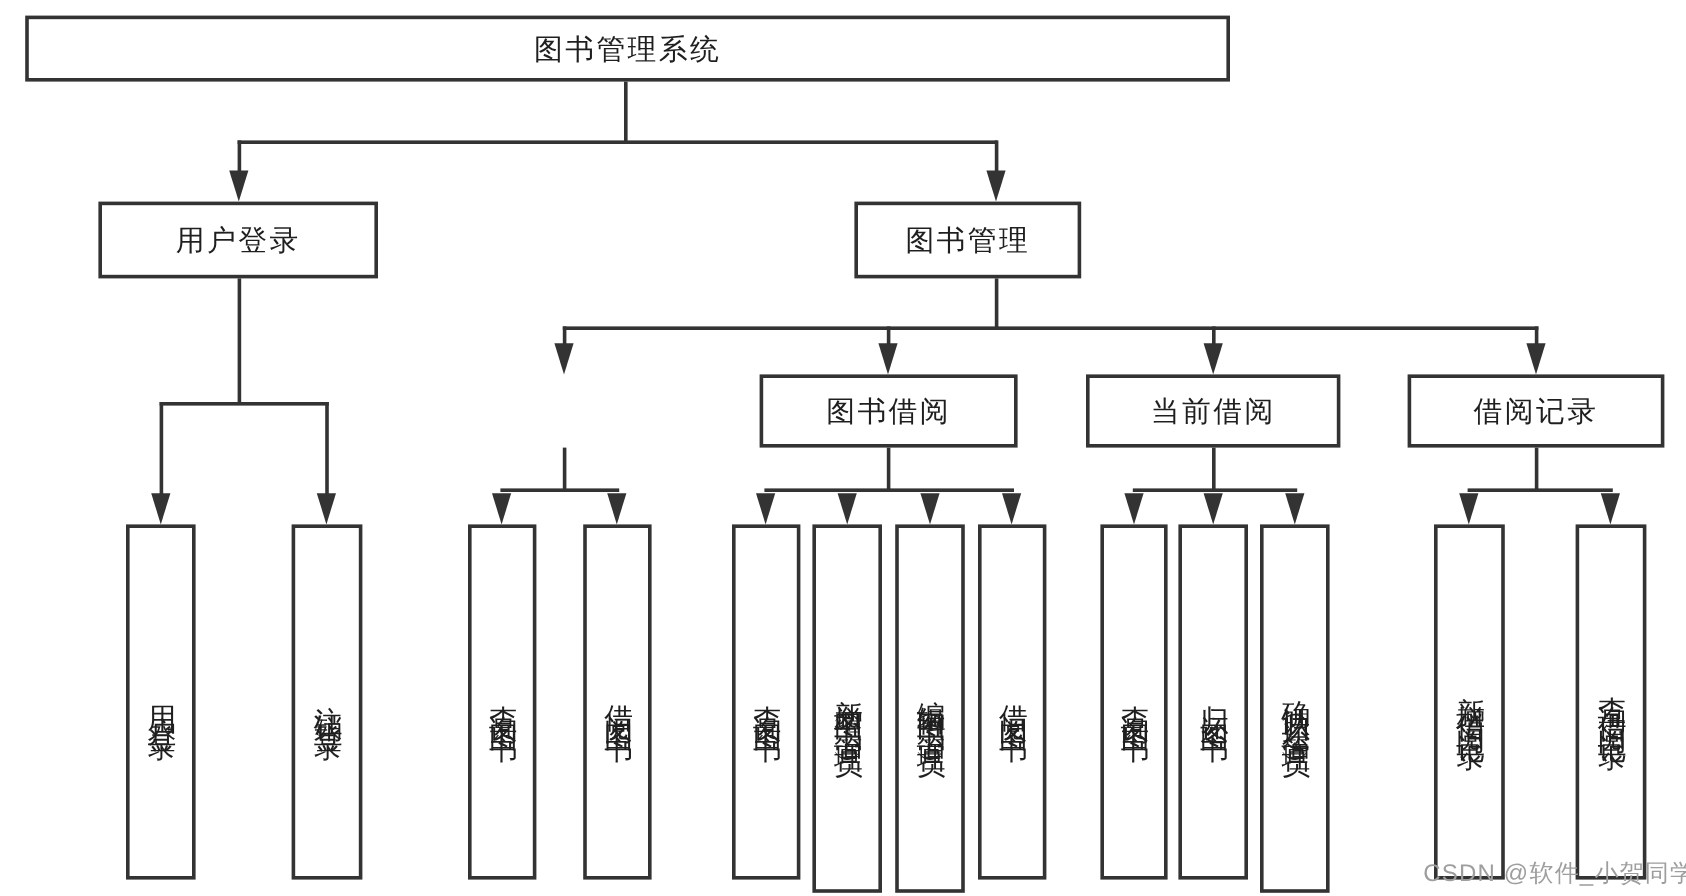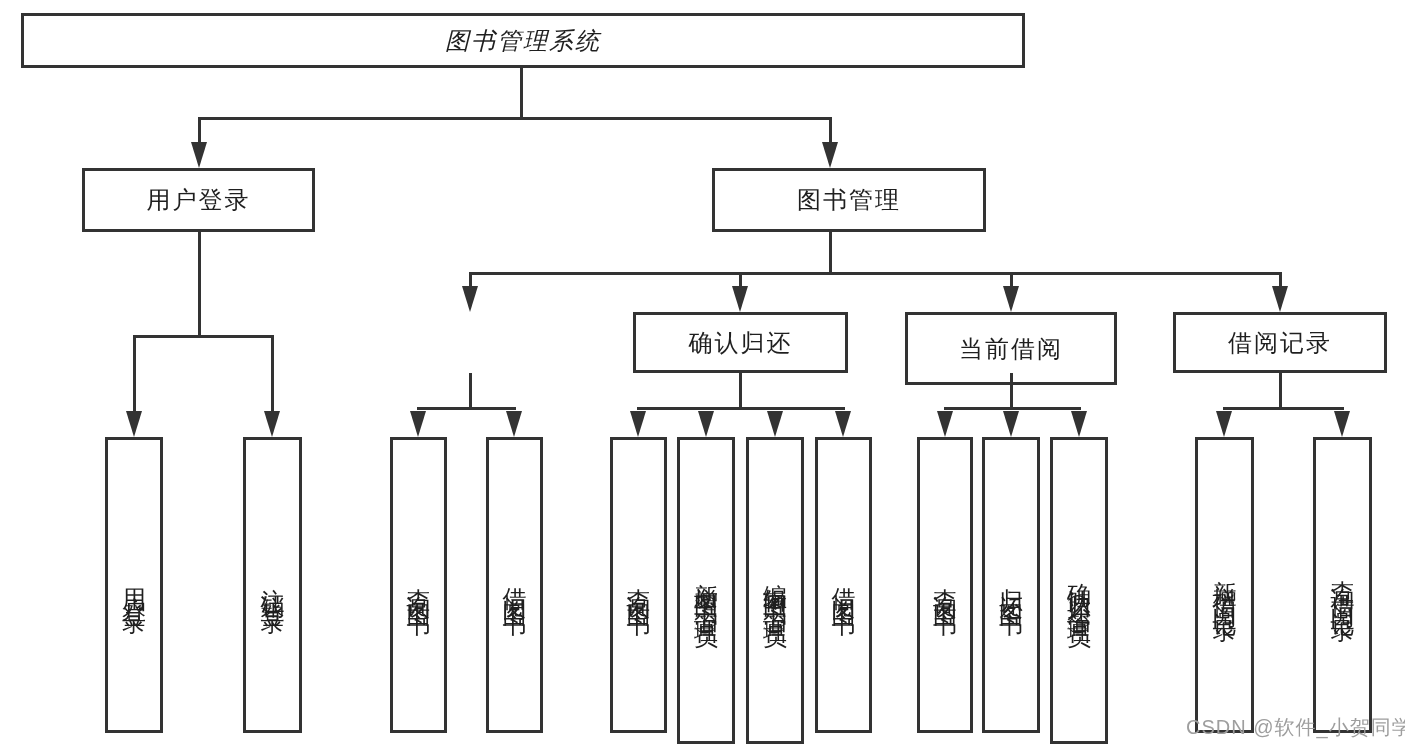--- a/index.html
+++ b/index.html
@@ -31,35 +31,35 @@
     position:absolute;left:1186px;top:714px;
     font-size:20px;letter-spacing:1px;white-space:nowrap;
     color:var(--color-watermark,#9e9e9e);
   }
 </style>
 </head>
 <body>
 
 <div class="stage">
 
-  <div class="box" style="left:21px;top:13px;width:1004px;height:55px;font-style:italic;">
+  <div class="box" style="left:21px;top:13px;width:1004px;height:55px;">
     <span class="hlabel">图书管理系统</span>
   </div>
 
   <div class="ln" style="left:520px;top:68px;width:3px;height:50px;"></div>
   <div class="ln" style="left:198px;top:117px;width:633px;height:3px;"></div>
   <div class="ln" style="left:198px;top:117px;width:3px;height:27px;"></div>
   <div class="ln" style="left:829px;top:117px;width:3px;height:27px;"></div>
   <div class="arrow" style="left:191px;top:142px;"></div>
   <div class="arrow" style="left:822px;top:142px;"></div>
 
   <div class="box" style="left:82px;top:168px;width:233px;height:64px;">
     <span class="hlabel">用户登录</span>
   </div>
-  <div class="box" style="left:712px;top:168px;width:274px;height:64px;">
+  <div class="box" style="left:712px;top:168px;width:189px;height:64px;">
     <span class="hlabel">图书管理</span>
   </div>
 
   <div class="ln" style="left:198px;top:232px;width:3px;height:104px;"></div>
   <div class="ln" style="left:133px;top:335px;width:141px;height:3px;"></div>
   <div class="ln" style="left:133px;top:335px;width:3px;height:77px;"></div>
   <div class="ln" style="left:271px;top:335px;width:3px;height:77px;"></div>
   <div class="arrow" style="left:126px;top:411px;"></div>
   <div class="arrow" style="left:264px;top:411px;"></div>
 
@@ -68,23 +68,23 @@
   <div class="ln" style="left:469px;top:272px;width:3px;height:15px;"></div>
   <div class="ln" style="left:739px;top:272px;width:3px;height:15px;"></div>
   <div class="ln" style="left:1010px;top:272px;width:3px;height:15px;"></div>
   <div class="ln" style="left:1279px;top:272px;width:3px;height:15px;"></div>
   <div class="arrow" style="left:462px;top:286px;"></div>
   <div class="arrow" style="left:732px;top:286px;"></div>
   <div class="arrow" style="left:1003px;top:286px;"></div>
   <div class="arrow" style="left:1272px;top:286px;"></div>
 
   <div class="box" style="left:633px;top:312px;width:215px;height:61px;">
-    <span class="hlabel">确认归还</span>
+    <span class="hlabel">图书借阅</span>
   </div>
-  <div class="box" style="left:905px;top:312px;width:212px;height:73px;">
+  <div class="box" style="left:905px;top:312px;width:212px;height:61px;">
     <span class="hlabel">当前借阅</span>
   </div>
   <div class="box" style="left:1173px;top:312px;width:214px;height:61px;">
     <span class="hlabel">借阅记录</span>
   </div>
 
   <div class="ln" style="left:469px;top:373px;width:3px;height:35px;"></div>
   <div class="ln" style="left:417px;top:407px;width:99px;height:3px;"></div>
   <div class="arrow" style="left:410px;top:411px;"></div>
   <div class="arrow" style="left:506px;top:411px;"></div>

